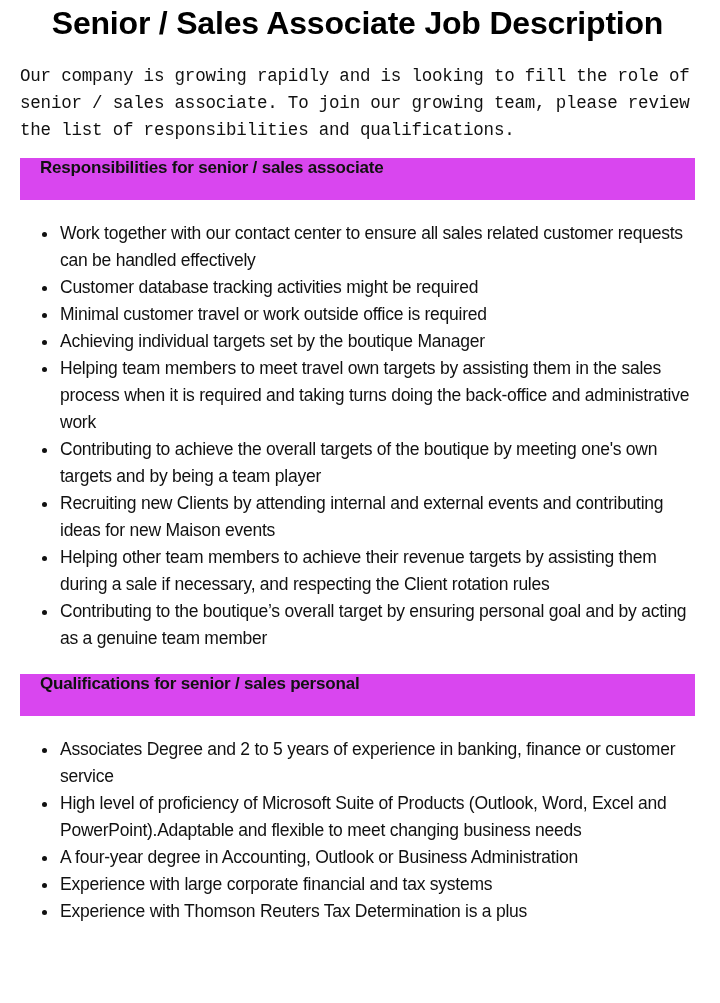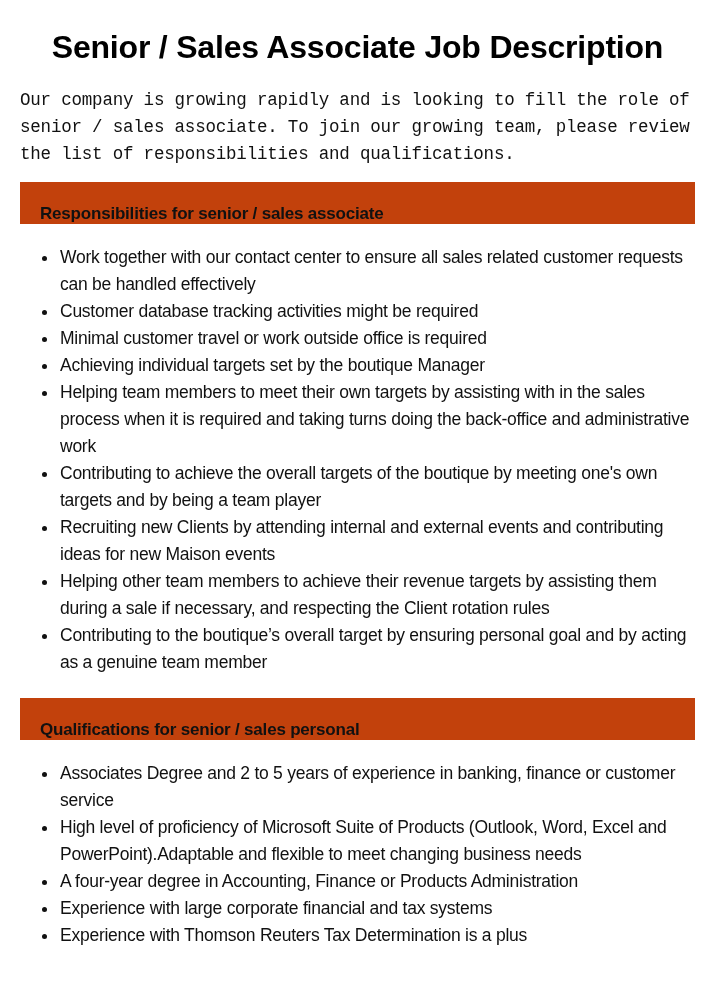--- a/index.html
+++ b/index.html
@@ -11,47 +11,46 @@
       width: 720px;
       height: 1003px;
       overflow: hidden;
       font-family: "Liberation Sans", sans-serif;
       color: #111111;
     }
     .page {
       padding: 0 25px 0 20px;
       box-sizing: border-box;
       width: 720px;
-      margin-top: 24px;
     }
     h1.title {
       margin: 0;
       padding-top: 3px;
       font-size: 32px;
       line-height: 40px;
       font-weight: 700;
       text-align: center;
       letter-spacing: -0.2px;
       color: #000;
     }
     .intro {
       margin: 20px 0 0 0;
       font-size: 17.5px;
       line-height: 27px;
       letter-spacing: -0.2px;
       font-family: Liberation Mono, monospace;
     }
     .section-header {
       margin-top: 14px;
-      background: #c2410c;
+      background: #d946ef;
       height: 42px;
       box-sizing: border-box;
       padding: 0 20px;
       display: flex;
-      align-items: flex-end;
+      align-items: flex-start;
     }
     .section-header h2 {
       margin: 0;
       font-size: 17px;
       font-weight: 700;
       color: #111;
       letter-spacing: -0.2px;
     }
     ul.list {
       margin: 20px 0 0 0;
@@ -86,30 +85,30 @@
   <p class="intro">Our company is growing rapidly and is looking to fill the role of senior / sales associate. To join our growing team, please review the list of responsibilities and qualifications.</p>
 
   <div class="section-header">
     <h2>Responsibilities for senior / sales associate</h2>
   </div>
   <ul class="list">
     <li>Work together with our contact center to ensure all sales related customer requests can be handled effectively</li>
     <li>Customer database tracking activities might be required</li>
     <li>Minimal customer travel or work outside office is required</li>
     <li>Achieving individual targets set by the boutique Manager</li>
-    <li>Helping team members to meet their own targets by assisting with in the sales process when it is required and taking turns doing the back-office and administrative work</li>
+    <li>Helping team members to meet travel own targets by assisting them in the sales process when it is required and taking turns doing the back-office and administrative work</li>
     <li>Contributing to achieve the overall targets of the boutique by meeting one's own targets and by being a team player</li>
     <li>Recruiting new Clients by attending internal and external events and contributing ideas for new Maison events</li>
     <li>Helping other team members to achieve their revenue targets by assisting them during a sale if necessary, and respecting the Client rotation rules</li>
     <li>Contributing to the boutique’s overall target by ensuring personal goal and by acting as a genuine team member</li>
   </ul>
 
   <div class="section-header second">
     <h2>Qualifications for senior / sales personal</h2>
   </div>
   <ul class="list">
     <li>Associates Degree and 2 to 5 years of experience in banking, finance or customer service</li>
     <li>High level of proficiency of Microsoft Suite of Products (Outlook, Word, Excel and PowerPoint).Adaptable and flexible to meet changing business needs</li>
-    <li>A four-year degree in Accounting, Finance or Products Administration</li>
+    <li>A four-year degree in Accounting, Outlook or Business Administration</li>
     <li>Experience with large corporate financial and tax systems</li>
     <li>Experience with Thomson Reuters Tax Determination is a plus</li>
   </ul>
 </div>
 
 </body></html>

